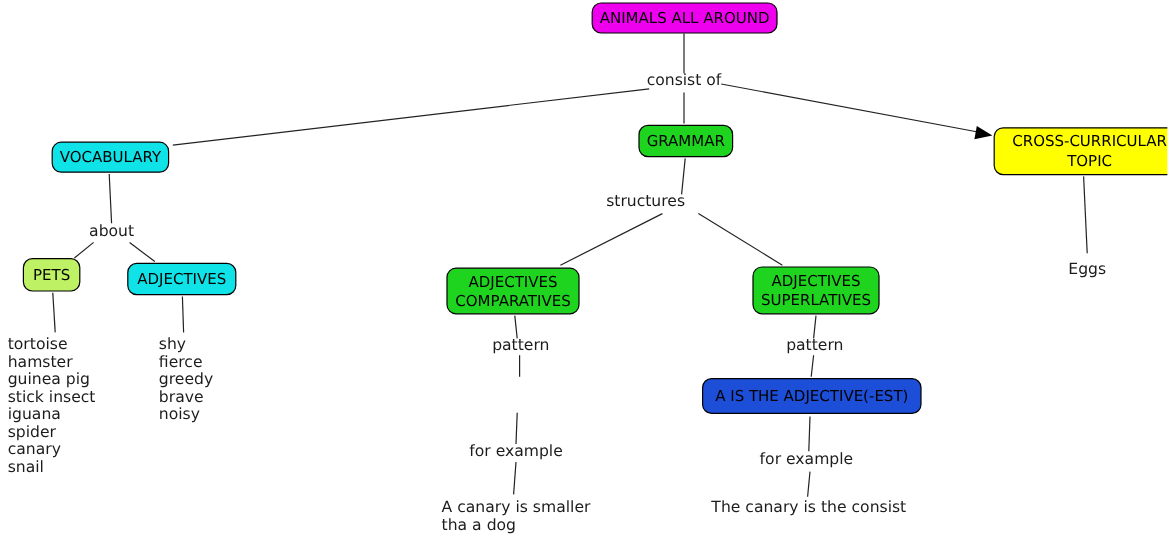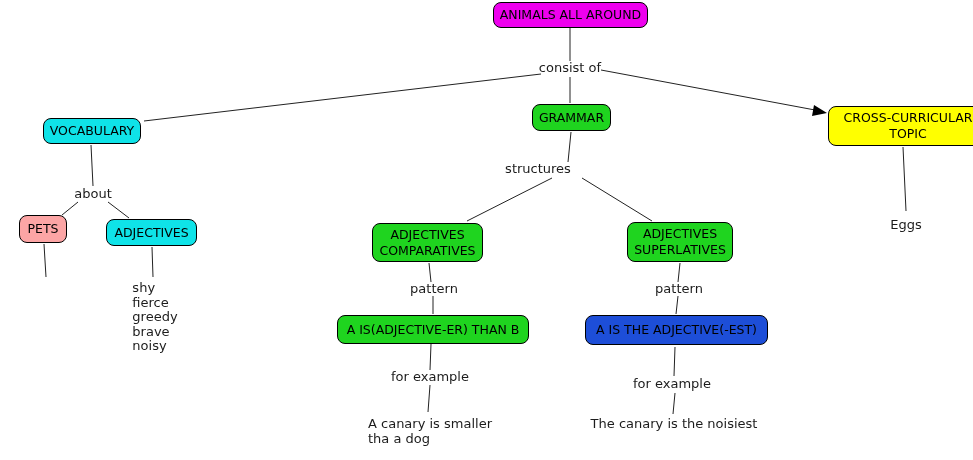--- a/index.html
+++ b/index.html
@@ -78,55 +78,62 @@
 
   <div class="node" style="left: 493px; top: 2px; width: 155px; height: 26px; background-color: rgb(238, 0, 238);">ANIMALS ALL AROUND</div>
 
   <div class="node" style="left: 43px; top: 118px; width: 98px; height: 26px; background-color: rgb(15, 227, 232);">VOCABULARY</div>
 
   <div class="node" style="left: 532px; top: 104px; width: 79px; height: 27px; background-color: rgb(31, 212, 31);">GRAMMAR</div>
 
   <div class="node ml" style="left: 828px; top: 106px; width: 160px; height: 40px; background-color: rgb(255, 255, 0);">CROSS-CURRICULAR
 TOPIC</div>
 
-  <div class="node" style="left: 19px; top: 215px; width: 48px; height: 28px; background-color: #fca5a5;">PETS</div>
+  <div class="node" style="left: 19px; top: 215px; width: 48px; height: 28px; background-color: #bef264;">PETS</div>
 
   <div class="node" style="left: 106px; top: 219px; width: 91px; height: 27px; background-color: rgb(15, 227, 232);">ADJECTIVES</div>
 
   <div class="node ml" style="left: 372px; top: 223px; width: 111px; height: 39px; background-color: rgb(31, 212, 31);">ADJECTIVES
 COMPARATIVES</div>
 
   <div class="node ml" style="left: 627px; top: 222px; width: 106px; height: 40px; background-color: rgb(31, 212, 31);">ADJECTIVES
 SUPERLATIVES</div>
 
-  <div class="node" style="left: 337px; top: 315px; width: 192px; height: 29px; background-color: rgb(31, 212, 31);">A IS(ADJECTIVE-ER) THAN B</div>
 
   <div class="node" style="left: 585px; top: 315px; width: 183px; height: 30px; background-color: #1d4ed8;">A IS THE ADJECTIVE(-EST)</div>
 
   <div class="label" style="left:570px;top:61px">consist of</div>
 
   <div class="label" style="left:93px;top:187px">about</div>
 
   <div class="label" style="left:538px;top:162px">structures</div>
 
   <div class="label" style="left:434px;top:282px">pattern</div>
 
   <div class="label" style="left:679px;top:282px">pattern</div>
 
   <div class="label" style="left:430px;top:370px">for example</div>
 
   <div class="label" style="left:672px;top:377px">for example</div>
 
+  <div class="label" style="left:43px;top:281px">tortoise
+hamster
+guinea pig
+stick insect
+iguana
+spider
+canary
+snail</div>
 
   <div class="label" style="left:155px;top:281px">shy
 fierce
 greedy
 brave
 noisy</div>
 
   <div class="label" style="left:430px;top:417px">A canary is smaller
 tha a dog</div>
 
-  <div class="label" style="left:674px;top:417px">The canary is the noisiest</div>
+  <div class="label" style="left:674px;top:417px">The canary is the consist</div>
 
   <div class="label" style="left:906px;top:218px">Eggs</div>
 
 </div>
 
 </body></html>

